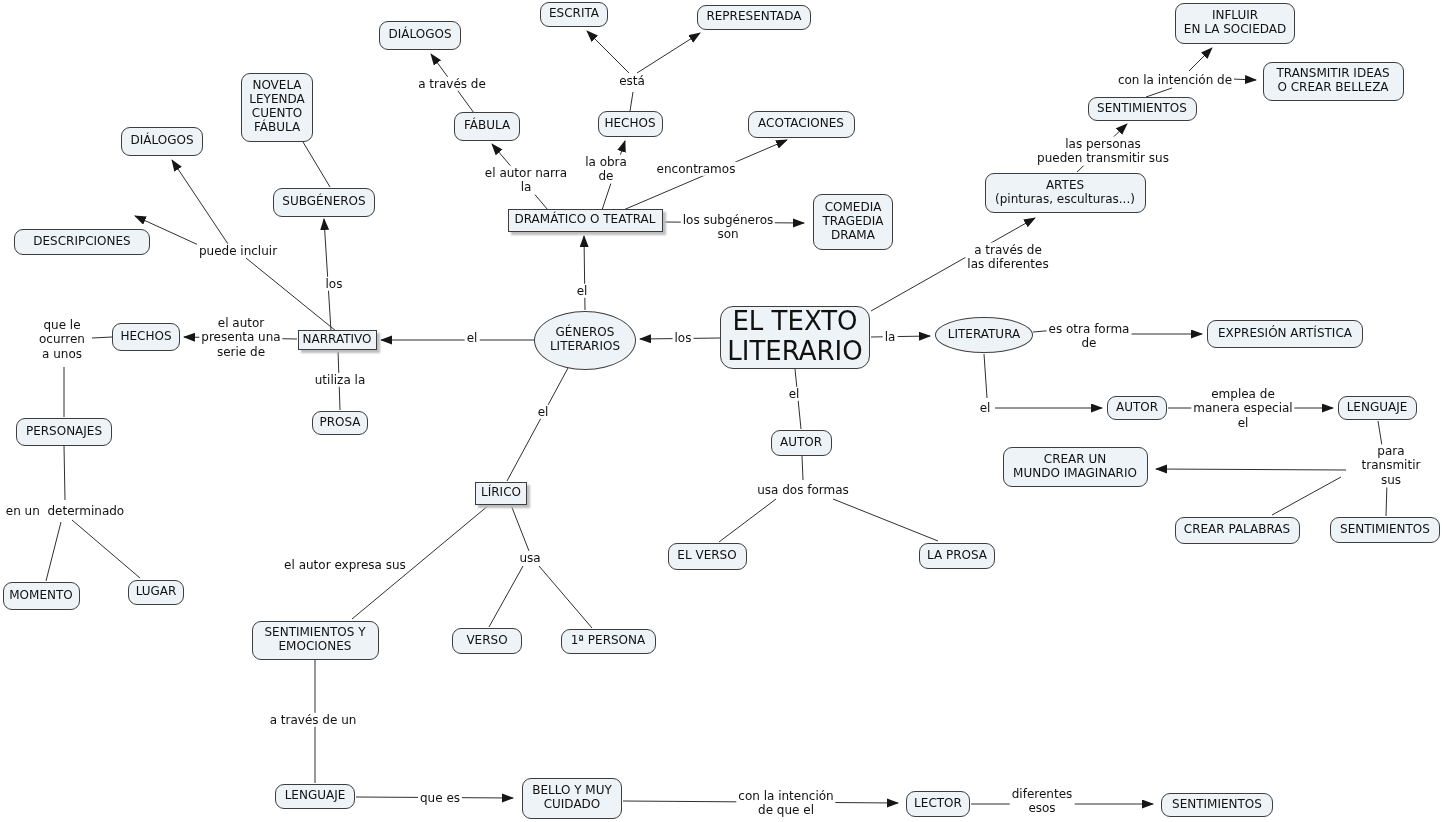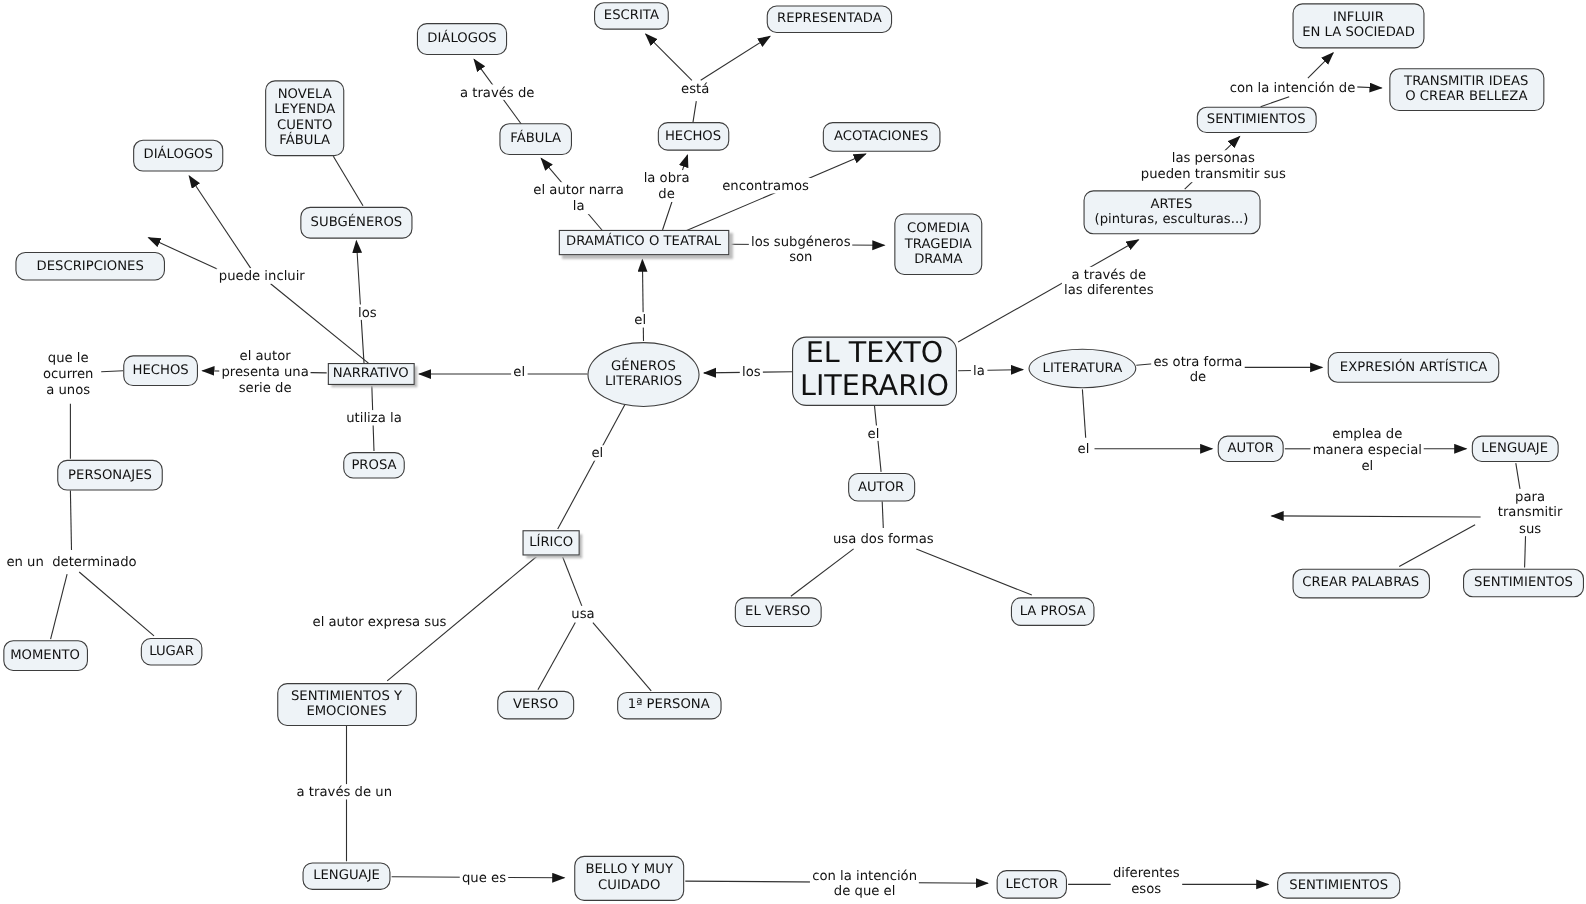--- a/index.html
+++ b/index.html
@@ -108,21 +108,23 @@
     <div class="node ellipse" style="left: 534px; top: 310.5px; width: 102px; height: 59px;">GÉNEROS
 LITERARIOS</div>
     <div class="node rect" style="left: 297.5px; top: 330px; width: 79px; height: 20px;">NARRATIVO</div>
     <div class="node rounded" style="left: 112px; top: 323px; width: 68px; height: 28px;">HECHOS</div>
     <div class="node ellipse" style="left: 935px; top: 317px; width: 98px; height: 36px;">LITERATURA</div>
     <div class="node rounded" style="left: 1207px; top: 320px; width: 156px; height: 28px;">EXPRESIÓN ARTÍSTICA</div>
     <div class="node rounded" style="left: 312px; top: 411px; width: 56px; height: 24px;">PROSA</div>
     <div class="node rounded" style="left: 1107px; top: 396px; width: 60px; height: 24px;">AUTOR</div>
     <div class="node rounded" style="left: 1337.5px; top: 396px; width: 79px; height: 24px;">LENGUAJE</div>
     <div class="node rounded" style="left: 770.5px; top: 430px; width: 61px; height: 26px;">AUTOR</div>
-    <div class="node rounded" style="left: 16px; top: 418px; width: 96px; height: 28px; margin-left: 36px;">PERSONAJES</div>
+    <div class="node rounded" style="left: 16px; top: 418px; width: 96px; height: 28px;">PERSONAJES</div>
+    <div class="node rounded" style="left: 1002.5px; top: 447px; width: 145px; height: 40px;">CREAR UN
+MUNDO IMAGINARIO</div>
     <div class="node rect" style="left: 475px; top: 481.5px; width: 52px; height: 23px;">LÍRICO</div>
     <div class="node rounded" style="left: 1174.5px; top: 516.5px; width: 125px; height: 27px;">CREAR PALABRAS</div>
     <div class="node rounded" style="left: 1330px; top: 517px; width: 110px; height: 26px;">SENTIMIENTOS</div>
     <div class="node rounded" style="left: 667.5px; top: 542.5px; width: 79px; height: 27px;">EL VERSO</div>
     <div class="node rounded" style="left: 919px; top: 543px; width: 76px; height: 26px;">LA PROSA</div>
     <div class="node rounded" style="left: 2.5px; top: 582px; width: 77px; height: 28px;">MOMENTO</div>
     <div class="node rounded" style="left: 128px; top: 579.5px; width: 56px; height: 25px;">LUGAR</div>
     <div class="node rounded" style="left: 251.5px; top: 620.5px; width: 127px; height: 39px;">SENTIMIENTOS Y
 EMOCIONES</div>
     <div class="node rounded" style="left: 452px; top: 628px; width: 70px; height: 26px;">VERSO</div>

